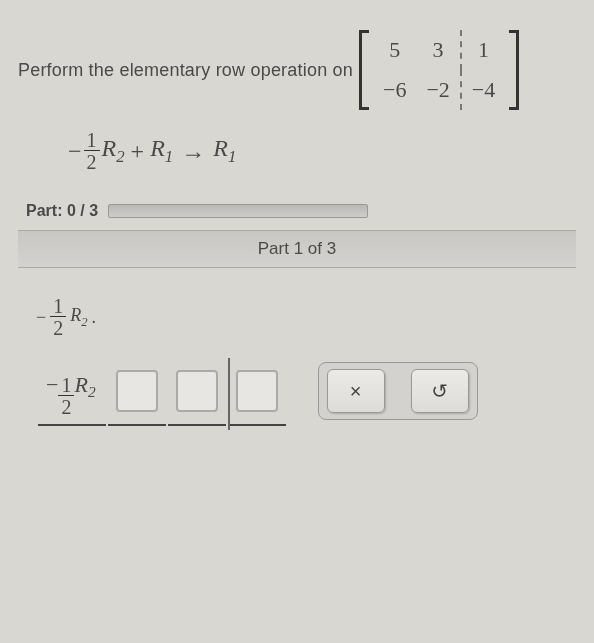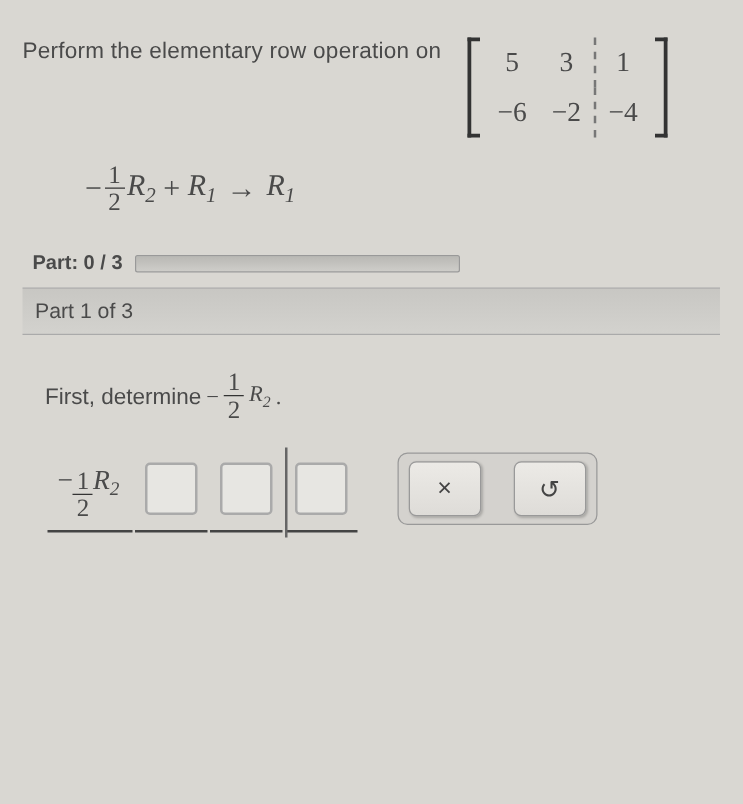--- a/index.html
+++ b/index.html
@@ -5,21 +5,21 @@
     * { box-sizing: border-box; margin: 0; padding: 0; }
     body {
       width: 594px;
       height: 643px;
       background: #d9d7d2;
       font-family: Arial, sans-serif;
       color: #4a4a4a;
       padding: 30px 18px 18px 18px;
       overflow: hidden;
     }
-    .top-flex { display: flex; gap: 21px; }
+    .top-flex { display: flex; align-items: center; gap: 6px; }
     .prompt { font-size: 18px; letter-spacing: 0.2px; }
     .matrix { display: flex; align-items: stretch; height: 80px; }
     .bracket { position: relative; width: 10px; }
     .bracket::before, .bracket::after { content:''; position:absolute; background:#333; }
     .bracket::before { width:3px; top:0; bottom:0; }
     .bracket.left::before { left:0; }
     .bracket.right::before { right:0; }
     .bracket.left::after { height:3px; width:10px; left:0; top:0; box-shadow: 0 77px 0 #333; }
     .bracket.right::after { height:3px; width:10px; right:0; top:0; box-shadow: 0 77px 0 #333; }
     .mtable { border-collapse: collapse; margin: 0 4px; }
@@ -44,20 +44,21 @@
     }
     .part-progress .lbl { font-size: 16px; font-weight: bold; }
     .pbar { flex: 0 0 260px; height: 14px; background: linear-gradient(#b9b8b4, #cecdc9); border:1px solid #999; border-radius:2px; }
     .part-header {
       background: linear-gradient(#c8c7c3, #d3d2ce);
       border-top: 1px solid #aaa;
       border-bottom: 1px solid #aaa;
       padding: 8px 10px;
       font-size: 17px;
       margin-bottom: 28px;
+      text-align: center;
     }
     .inst {
       font-size: 18px;
       padding-left: 18px;
       display:flex; align-items:center; gap:4px;
       font-family: Arial, sans-serif;
       margin-bottom: 24px;
     }
     .inst .mth { font-family:'Times New Roman', serif; }
     .work-area { display:flex; align-items:flex-start; gap: 30px; padding-left: 18px; }
@@ -133,21 +134,20 @@
 </div>
 
 <div class="part-progress">
   <span class="lbl">Part: 0 / 3</span>
   <div class="pbar"></div>
 </div>
 
 <div class="part-header">Part 1 of 3</div>
 
 <div class="inst">
-  <span>First, determine </span>
   <span class="mth">−</span>
   <span class="frac mth">
     <span class="num">1</span>
     <span class="den">2</span>
   </span>
   <span class="mth" style="font-style:italic"><span>R</span><span class="sub">2</span></span>
   <span class="mth">.</span>
 </div>
 
 <div class="work-area">

